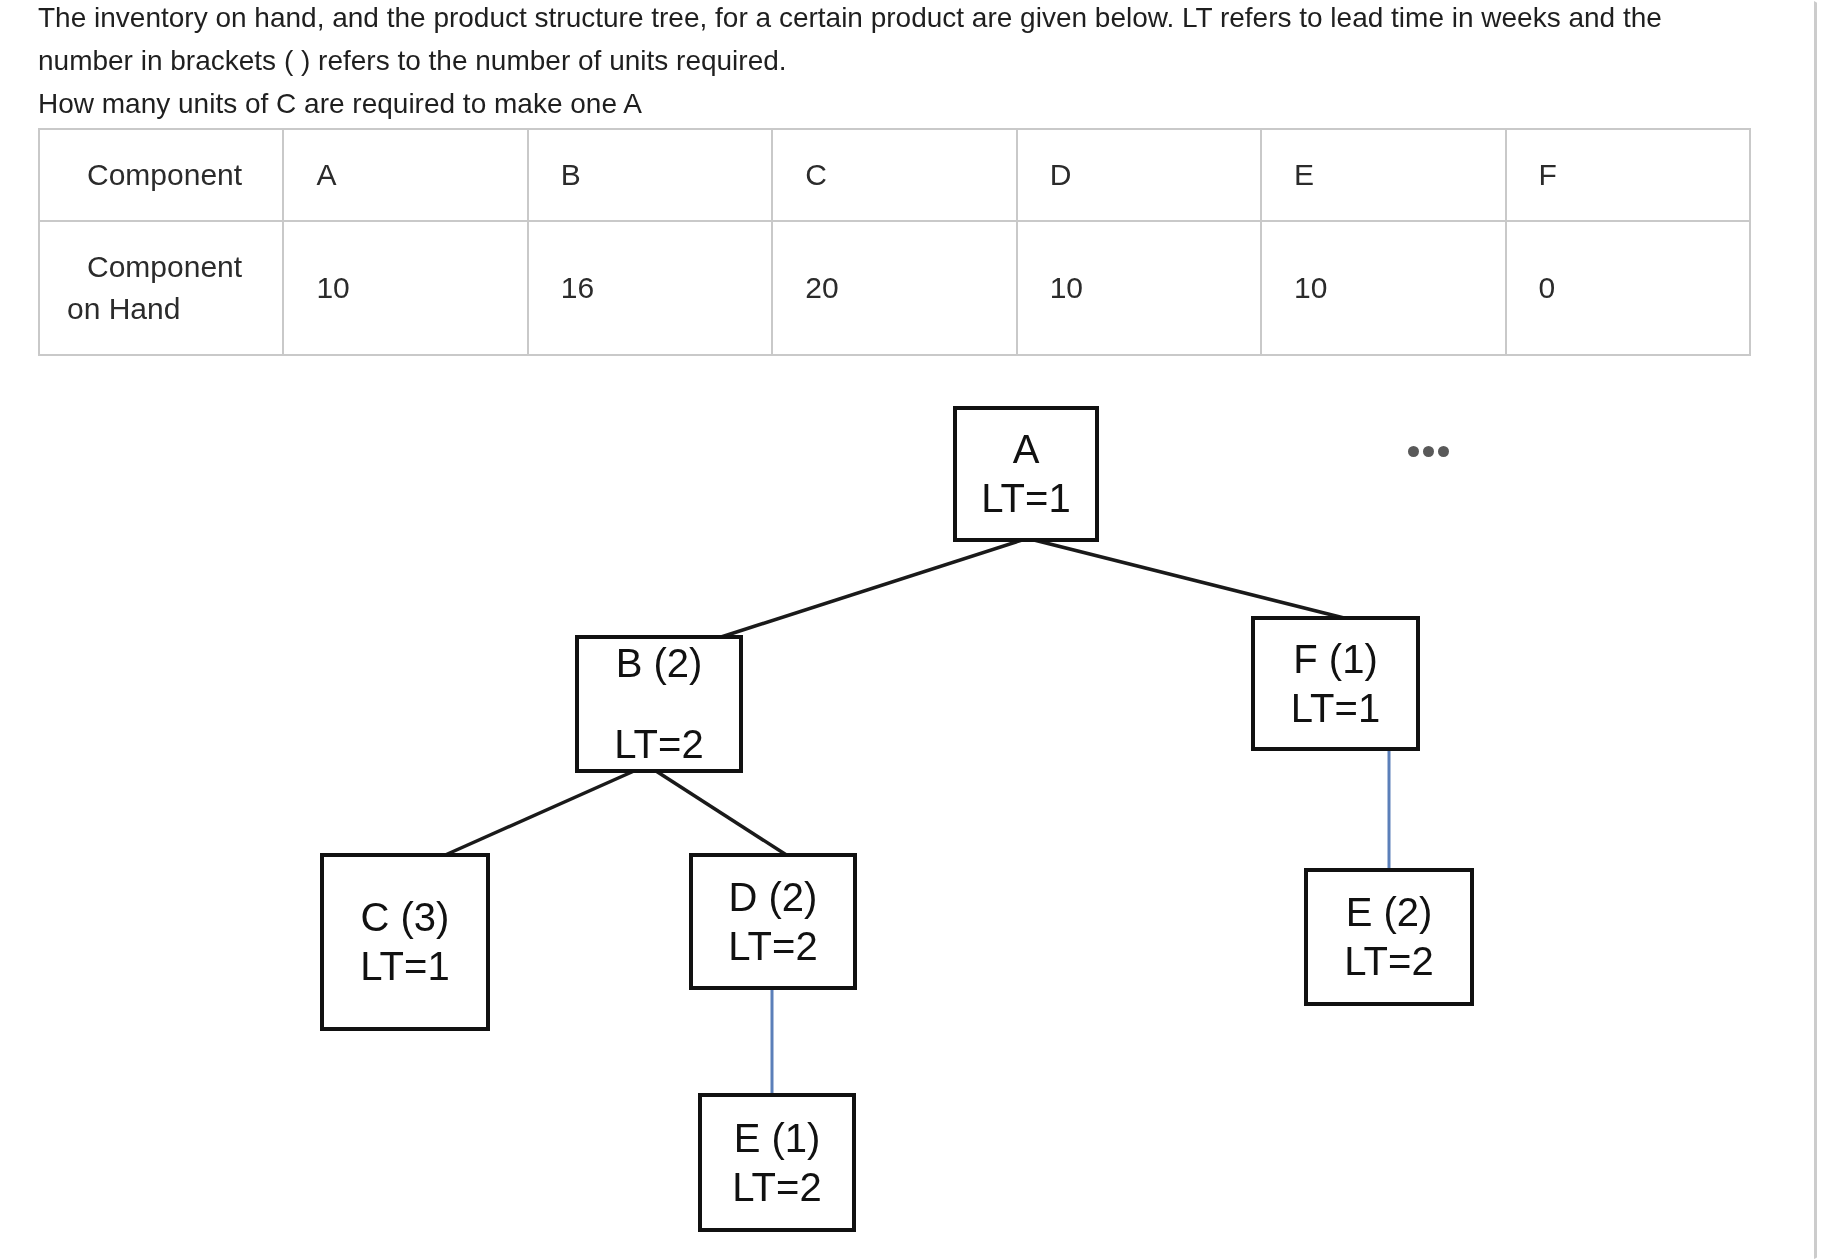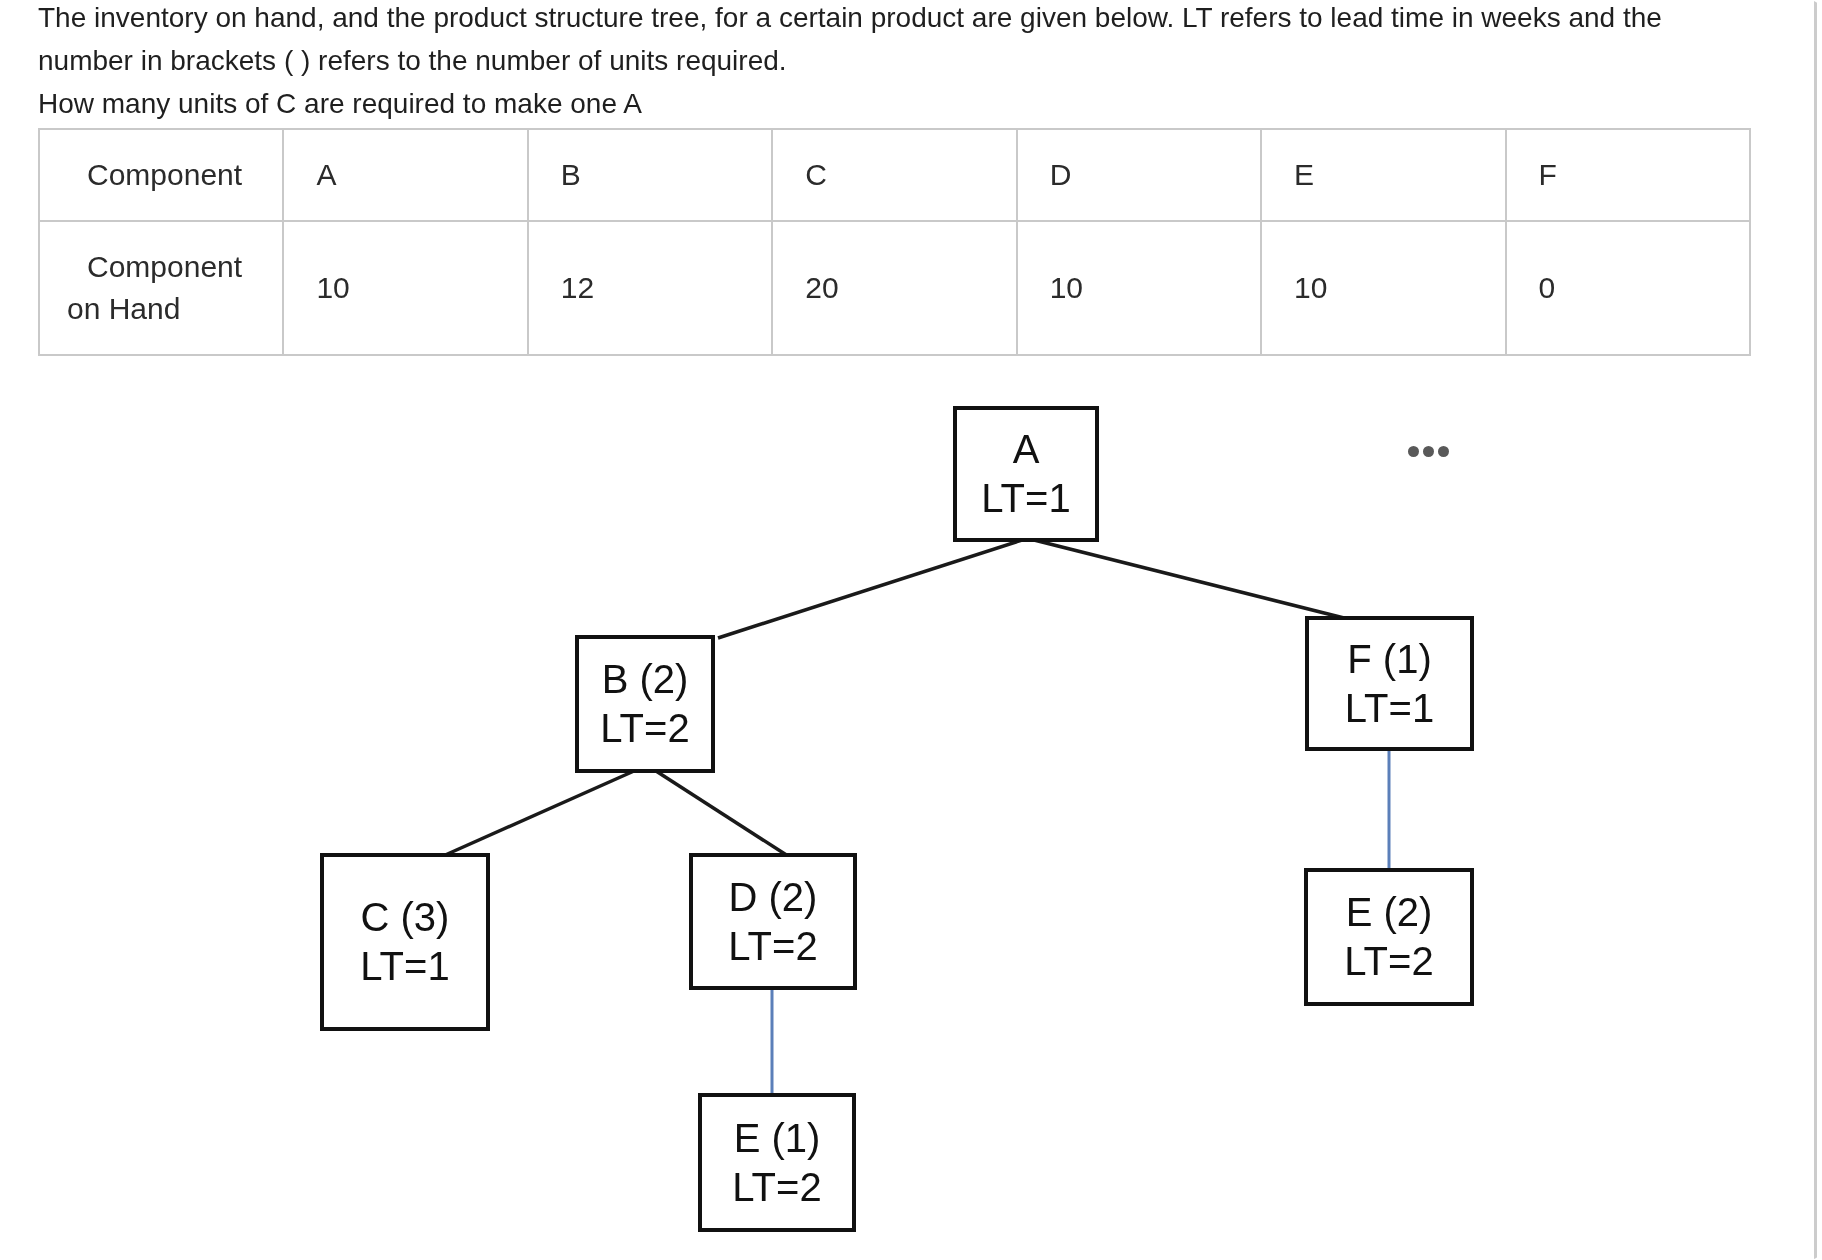--- a/index.html
+++ b/index.html
@@ -53,21 +53,21 @@
       <td>A</td>
       <td>B</td>
       <td>C</td>
       <td>D</td>
       <td>E</td>
       <td>F</td>
     </tr>
     <tr class="data-row">
       <td class="label-cell">Component on Hand</td>
       <td>10</td>
-      <td>12</td>
+      <td>16</td>
       <td>20</td>
       <td>10</td>
       <td>10</td>
       <td>0</td>
     </tr>
   </tbody>
     </table>
 
   <svg class="connectors" viewBox="0 0 1822 1260" xmlns="http://www.w3.org/2000/svg">
     <line class="conn-black" x1="1022" y1="540" x2="718" y2="638"></line>
@@ -76,26 +76,26 @@
     <line class="conn-black" x1="656" y1="771" x2="788" y2="856"></line>
     <line class="conn-blue" x1="1389" y1="749" x2="1389" y2="870"></line>
     <line class="conn-blue" x1="772" y1="988" x2="772" y2="1095"></line>
   </svg>
 
   <div class="node" style="left:953px;top:406px;width:146px;height:136px;">
     <div>A</div>
     <div>LT=1</div>
   </div>
 
-  <div class="node" style="left:575px;top:635px;width:140px;height:138px;">
+  <div class="node" style="left:575px;top:635px;width:168px;height:138px;justify-content:space-between;">
     <div>B (2)</div>
     <div>LT=2</div>
   </div>
 
-  <div class="node" style="left:1305px;top:616px;width:169px;height:135px;">
+  <div class="node" style="left:1251px;top:616px;width:169px;height:135px;">
     <div>F (1)</div>
     <div>LT=1</div>
   </div>
 
   <div class="node" style="left:320px;top:853px;width:170px;height:178px;">
     <div>C (3)</div>
     <div>LT=1</div>
   </div>
 
   <div class="node" style="left:689px;top:853px;width:168px;height:137px;">

